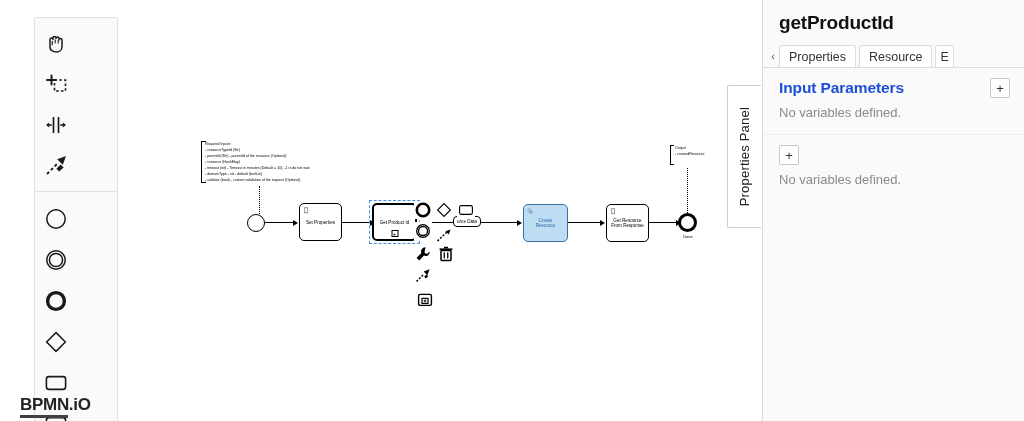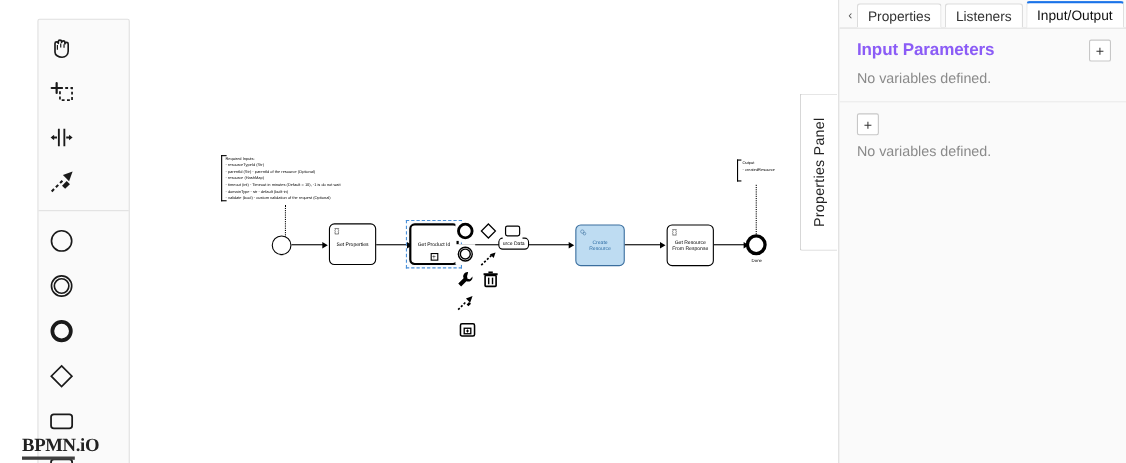--- a/index.html
+++ b/index.html
@@ -34,21 +34,21 @@
   .pal-entry {
     width: 42px; height: 41px;
     display: flex; align-items: center; justify-content: center;
     cursor: pointer;
   }
   .pal-entry svg { display: block; }
 
   
   #logo {
     position: absolute; left: 20px; top: 396px;
-    font-family: Liberation Serif, serif;
+    font-family: Liberation Sans, sans-serif;
     font-weight: bold; font-size: 17px; letter-spacing: -0.3px;
     color: #222; line-height: 1;
   }
   #logo .bar {
     width: 48px; height: 3px; background: #404040; margin-top: 2px;
   }
 
   
   #diagram { position: absolute; left: 0; top: 0; width: 762px; height: 421px; }
   .lbl {
@@ -208,21 +208,21 @@
     color: #111;
     border-top: 2px solid #1a73e8;
     background: #fff;
     z-index: 2;
   }
   .tab.clipped { overflow: hidden; }
   .sec {
     display: flex; align-items: center; justify-content: space-between;
     padding: 10px 14px 4px 16px;
   }
-  .sec-title { font-size: 15.5px; font-weight: bold; color: #8b5cf6; letter-spacing: -0.1px; }
+  .sec-title { font-size: 15.5px; font-weight: bold; color: #1d4ed8; letter-spacing: -0.1px; }
   .addbtn {
     width: 20px; height: 20px;
     border: 1px solid #c7c7c7;
     background: #fff;
     border-radius: 2px;
     display: flex; align-items: center; justify-content: center;
     font-size: 13px; color: #333; line-height: 1;
     cursor: pointer;
   }
   .empty-msg {
@@ -444,31 +444,29 @@
       <div class="bar"></div>
     </div>
   </div>
 
   <div id="panel-toggle">
     <span>Properties Panel</span>
   </div>
 
   <div id="props">
 
+    <div id="props-title">getProductId</div>
 
     <div id="tabbar">
       <div class="tab-arrow">‹</div>
       <div class="tab">
         <span>Properties</span>
       </div>
       <div class="tab">
-        <span>Listeners</span>
-      </div>
-      <div class="tab active">
-        <span>Input/Output</span>
+        <span>Resource</span>
       </div>
       <div class="tab clipped" style="padding:0 4px;">
         <span>E</span>
       </div>
 
     </div>
 
     <div class="sec">
       <div class="sec-title">Input Parameters</div>
       <div class="addbtn">+</div>

